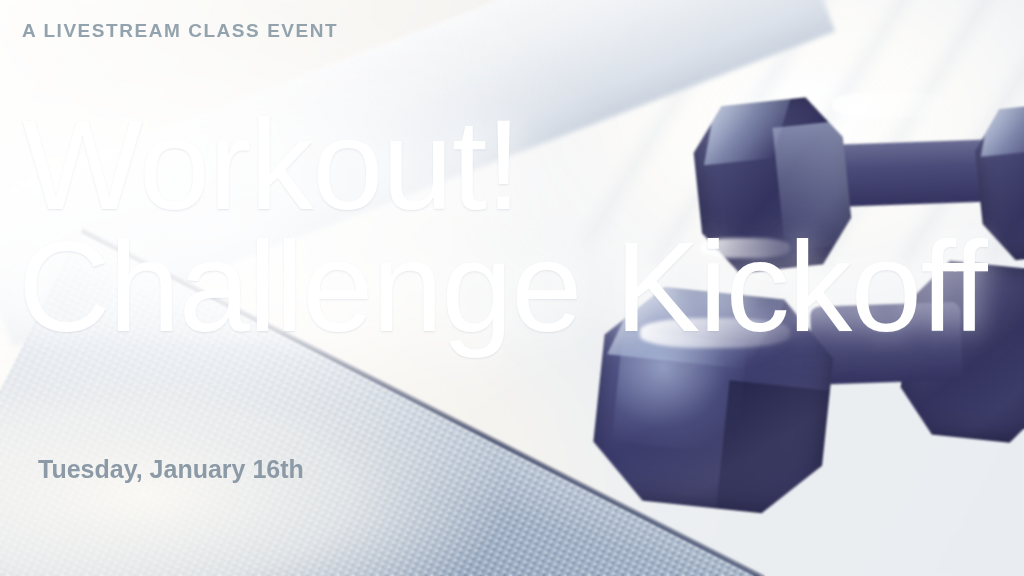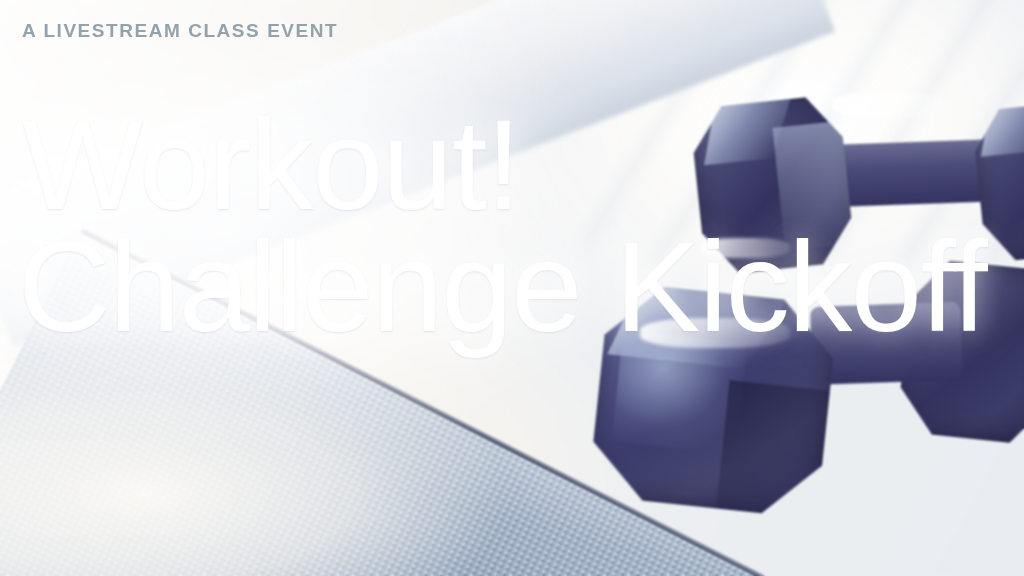--- a/index.html
+++ b/index.html
@@ -342,16 +342,17 @@
   <div class="content">
 
     <div class="eyebrow">A LIVESTREAM CLASS EVENT</div>
 
     <div class="headline">
       <span class="ln ln2">Workout!</span>
       <span class="ln ln1">Challenge Kickoff</span>
     </div>
 
     <div class="details">
+      <span class="dl">Tuesday, January 16th</span>
     </div>
 
   </div>
 </div>
 
 </body></html>

